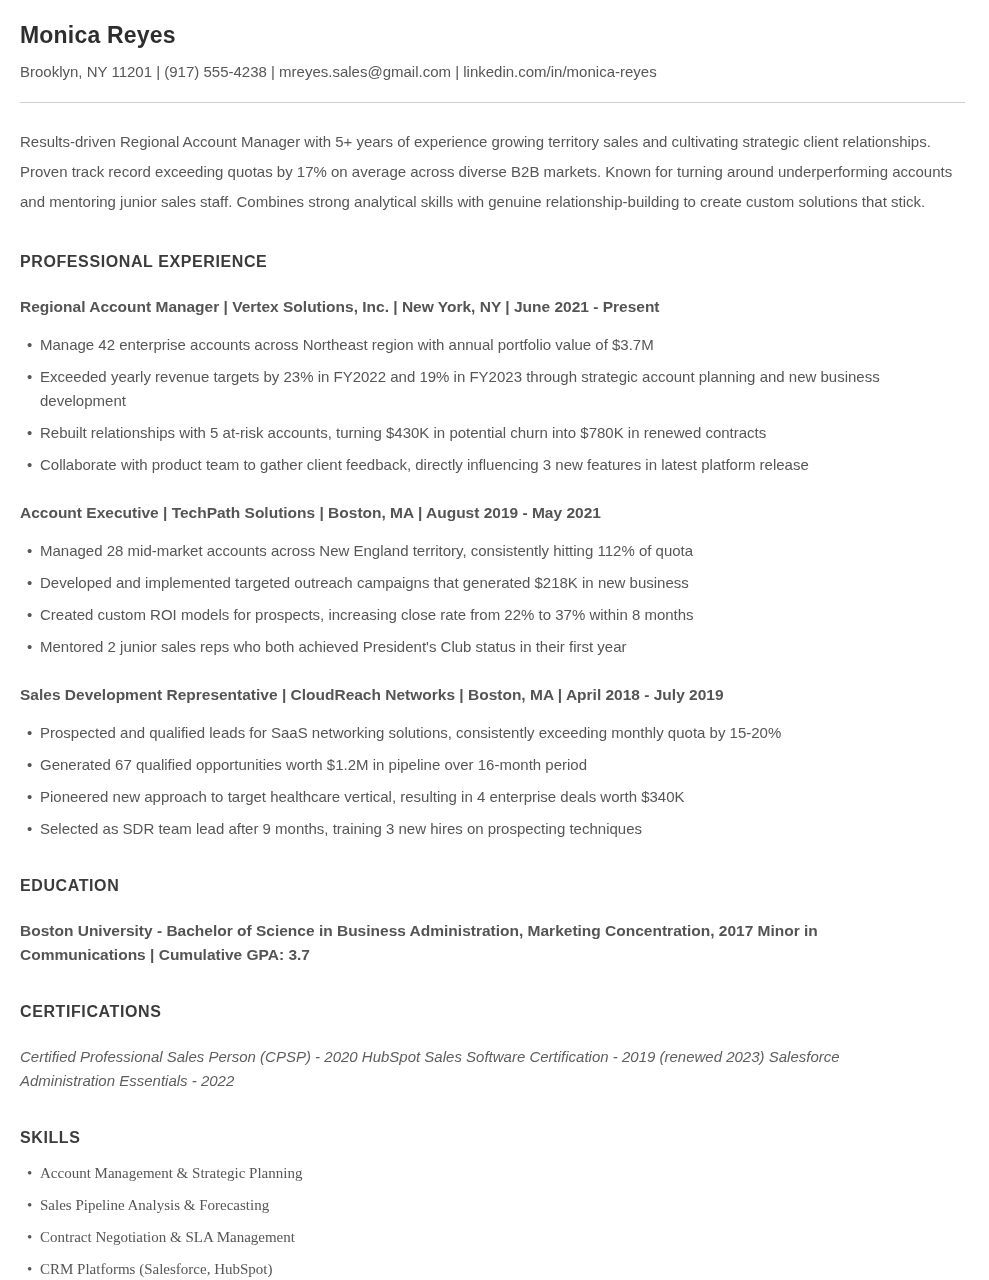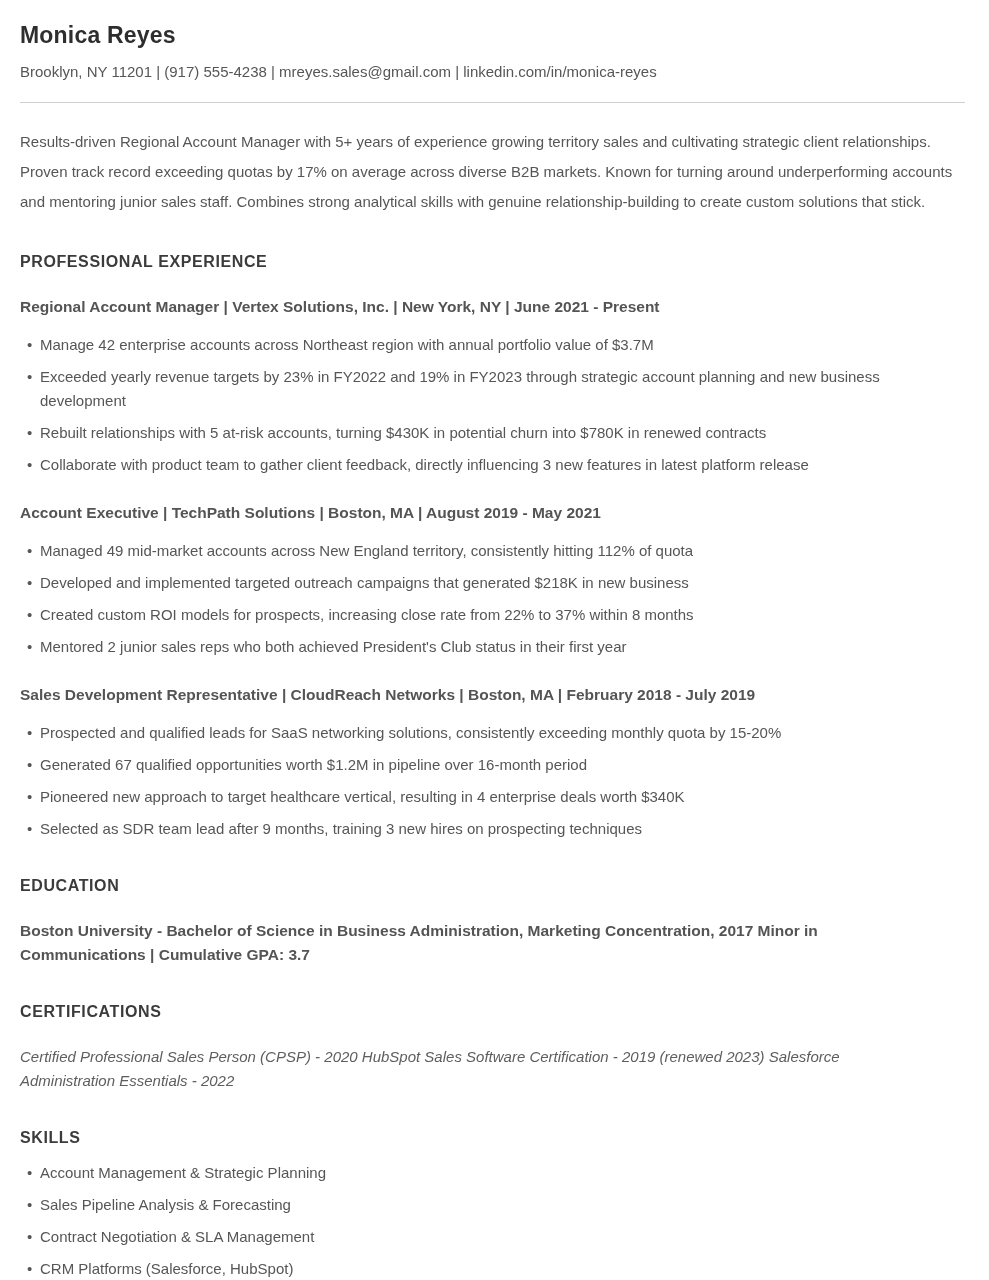--- a/index.html
+++ b/index.html
@@ -89,20 +89,21 @@
     line-height: 24px;
     color: #5e5e5e;
     margin: 24px 0 0 0;
     max-width: 900px;
   }
   .skills-list {
     margin-top: 16px;
   }
   .skills-list li {
     margin-bottom: 8px;
+    font-family: Liberation Serif, serif;
   }
 </style>
 </head>
 <body>
 
 <div class="page">
 
   <h1 class="name">Monica Reyes</h1>
   <p class="contact">Brooklyn, NY 11201 | (917) 555-4238 | mreyes.sales@gmail.com | linkedin.com/in/monica-reyes</p>
 
@@ -115,27 +116,27 @@
   <h3 class="job-title">Regional Account Manager | Vertex Solutions, Inc. | New York, NY | June 2021 - Present</h3>
   <ul class="bullets">
     <li>Manage 42 enterprise accounts across Northeast region with annual portfolio value of $3.7M</li>
     <li>Exceeded yearly revenue targets by 23% in FY2022 and 19% in FY2023 through strategic account planning and new business development</li>
     <li>Rebuilt relationships with 5 at-risk accounts, turning $430K in potential churn into $780K in renewed contracts</li>
     <li>Collaborate with product team to gather client feedback, directly influencing 3 new features in latest platform release</li>
   </ul>
 
   <h3 class="job-title">Account Executive | TechPath Solutions | Boston, MA | August 2019 - May 2021</h3>
   <ul class="bullets">
-    <li>Managed 49 mid-market accounts across New England territory, consistently hitting 112% of quota</li>
+    <li>Managed 28 mid-market accounts across New England territory, consistently hitting 112% of quota</li>
     <li>Developed and implemented targeted outreach campaigns that generated $218K in new business</li>
     <li>Created custom ROI models for prospects, increasing close rate from 22% to 37% within 8 months</li>
     <li>Mentored 2 junior sales reps who both achieved President's Club status in their first year</li>
   </ul>
 
-  <h3 class="job-title">Sales Development Representative | CloudReach Networks | Boston, MA | February 2018 - July 2019</h3>
+  <h3 class="job-title">Sales Development Representative | CloudReach Networks | Boston, MA | April 2018 - July 2019</h3>
   <ul class="bullets">
     <li>Prospected and qualified leads for SaaS networking solutions, consistently exceeding monthly quota by 15-20%</li>
     <li>Generated 67 qualified opportunities worth $1.2M in pipeline over 16-month period</li>
     <li>Pioneered new approach to target healthcare vertical, resulting in 4 enterprise deals worth $340K</li>
     <li>Selected as SDR team lead after 9 months, training 3 new hires on prospecting techniques</li>
   </ul>
 
   <h2 class="section-heading">EDUCATION</h2>
   <p class="education-text">Boston University - Bachelor of Science in Business Administration, Marketing Concentration, 2017 Minor in Communications | Cumulative GPA: 3.7</p>
 

